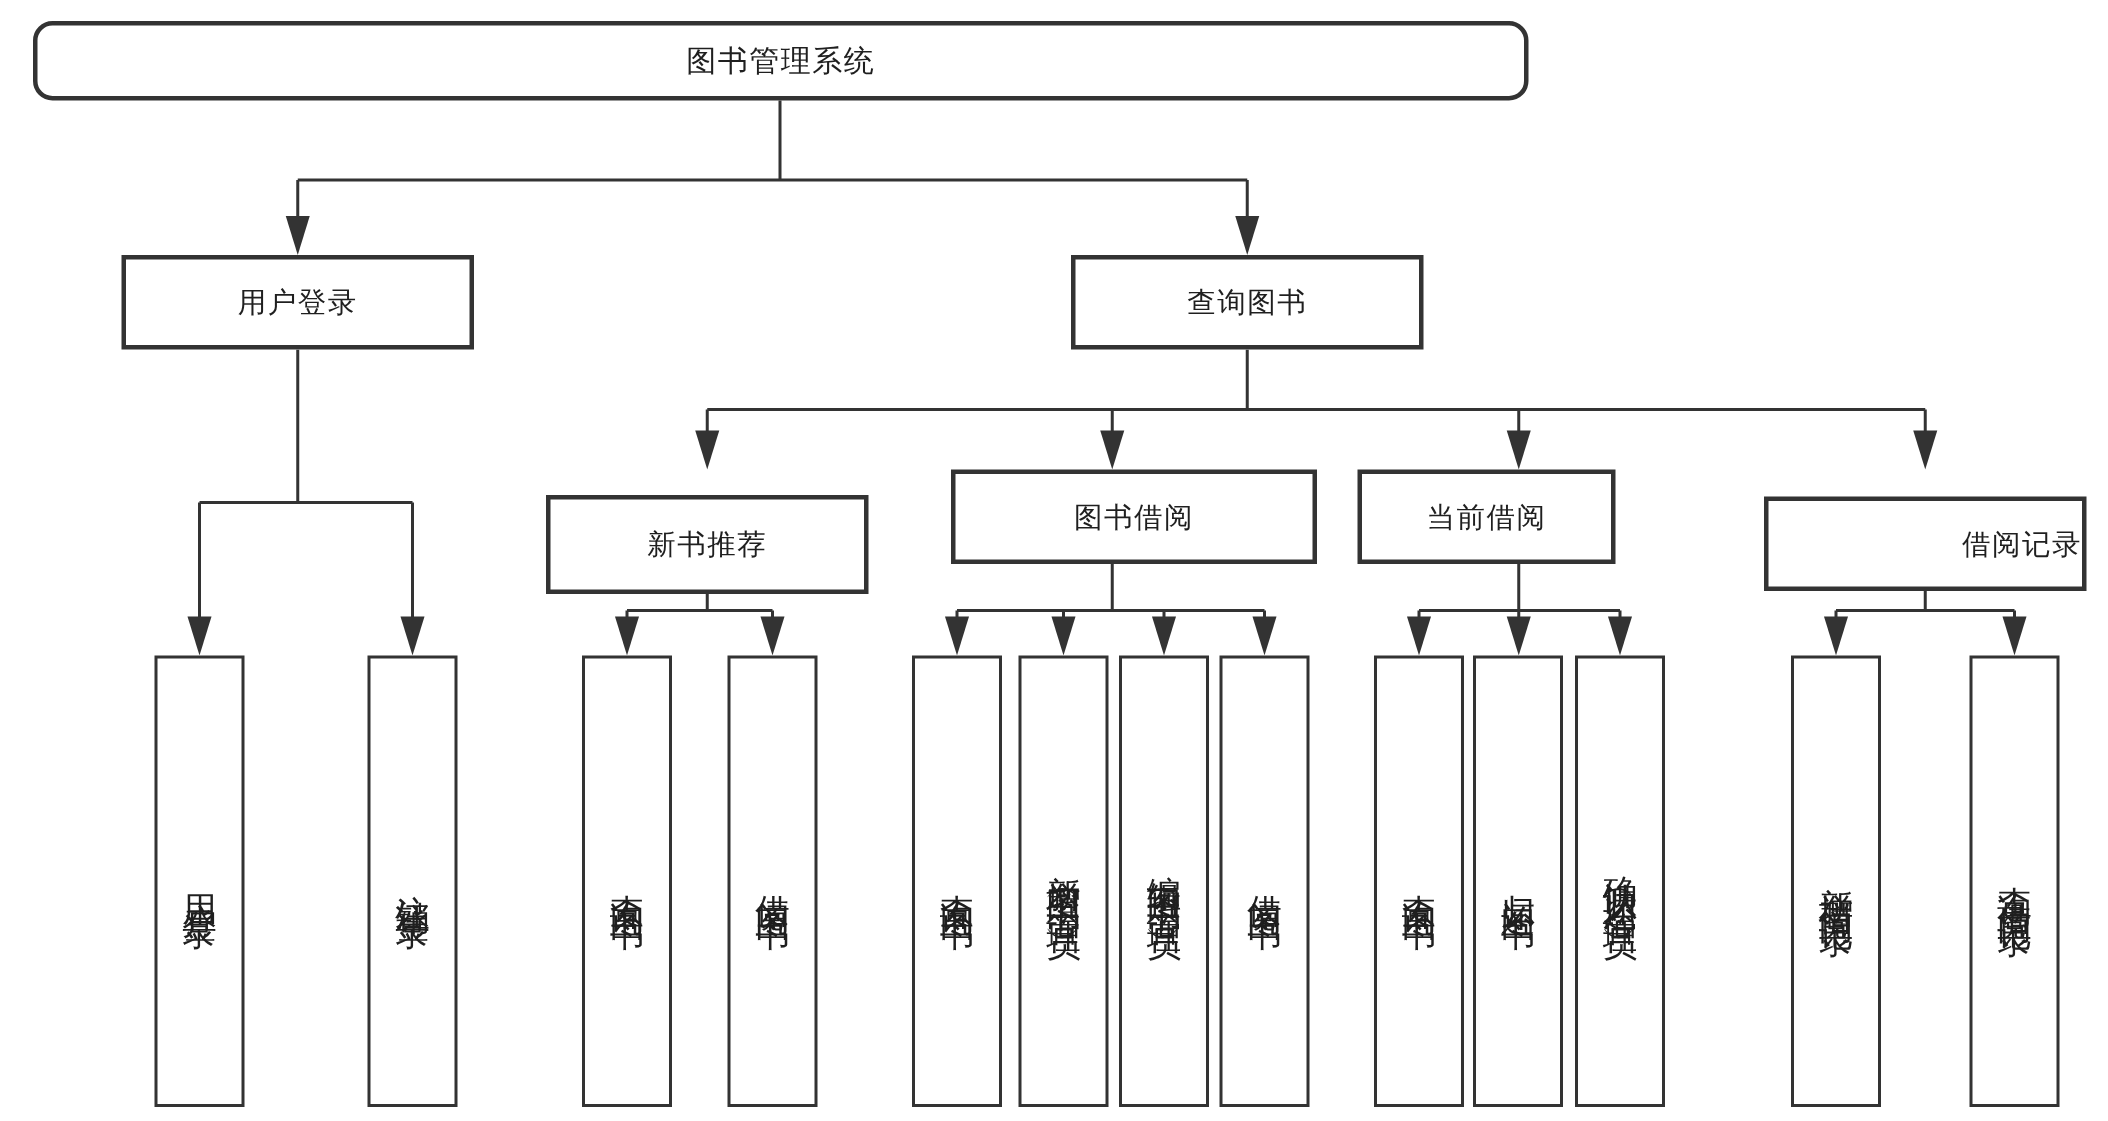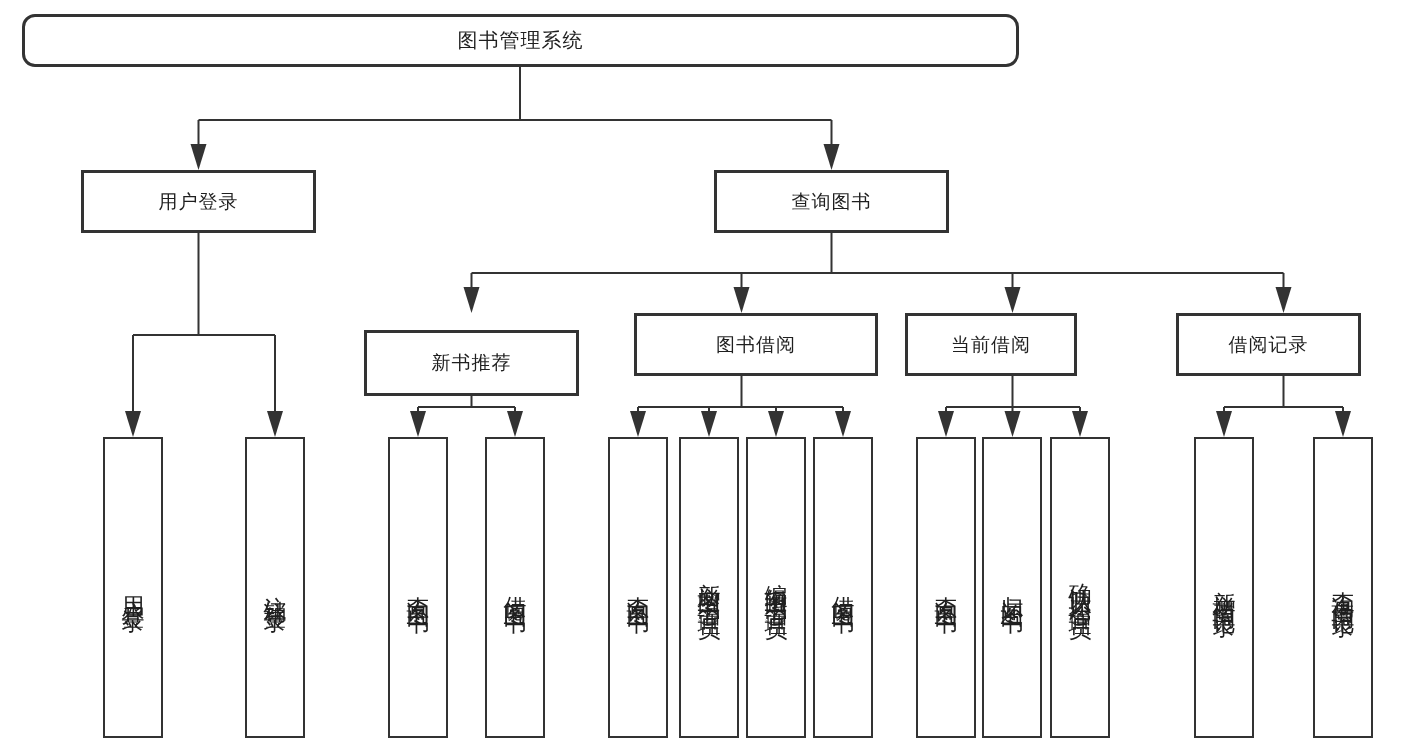--- a/index.html
+++ b/index.html
@@ -103,21 +103,21 @@
 
   <div class="node hbox" style="left:364px; top:330px; width:215px; height:66px;">
     <span>新书推荐</span>
   </div>
   <div class="node hbox" style="left:634px; top:313px; width:244px; height:63px;">
     <span>图书借阅</span>
   </div>
   <div class="node hbox" style="left:905px; top:313px; width:172px; height:63px;">
     <span>当前借阅</span>
   </div>
-  <div class="node hbox" style="left:1176px; top:313px; width:185px; height:63px;">
+  <div class="node hbox" style="left:1176px; top:331px; width:215px; height:63px;justify-content:flex-end;">
     <span>借阅记录</span>
   </div>
 
   <div class="node vbox" style="left:103px; top:437px; width:60px; height:301px;">
     <span class="vtext">用户登录</span>
   </div>
   <div class="node vbox" style="left:245px; top:437px; width:60px; height:301px;">
     <span class="vtext">注销登录</span>
   </div>
 

